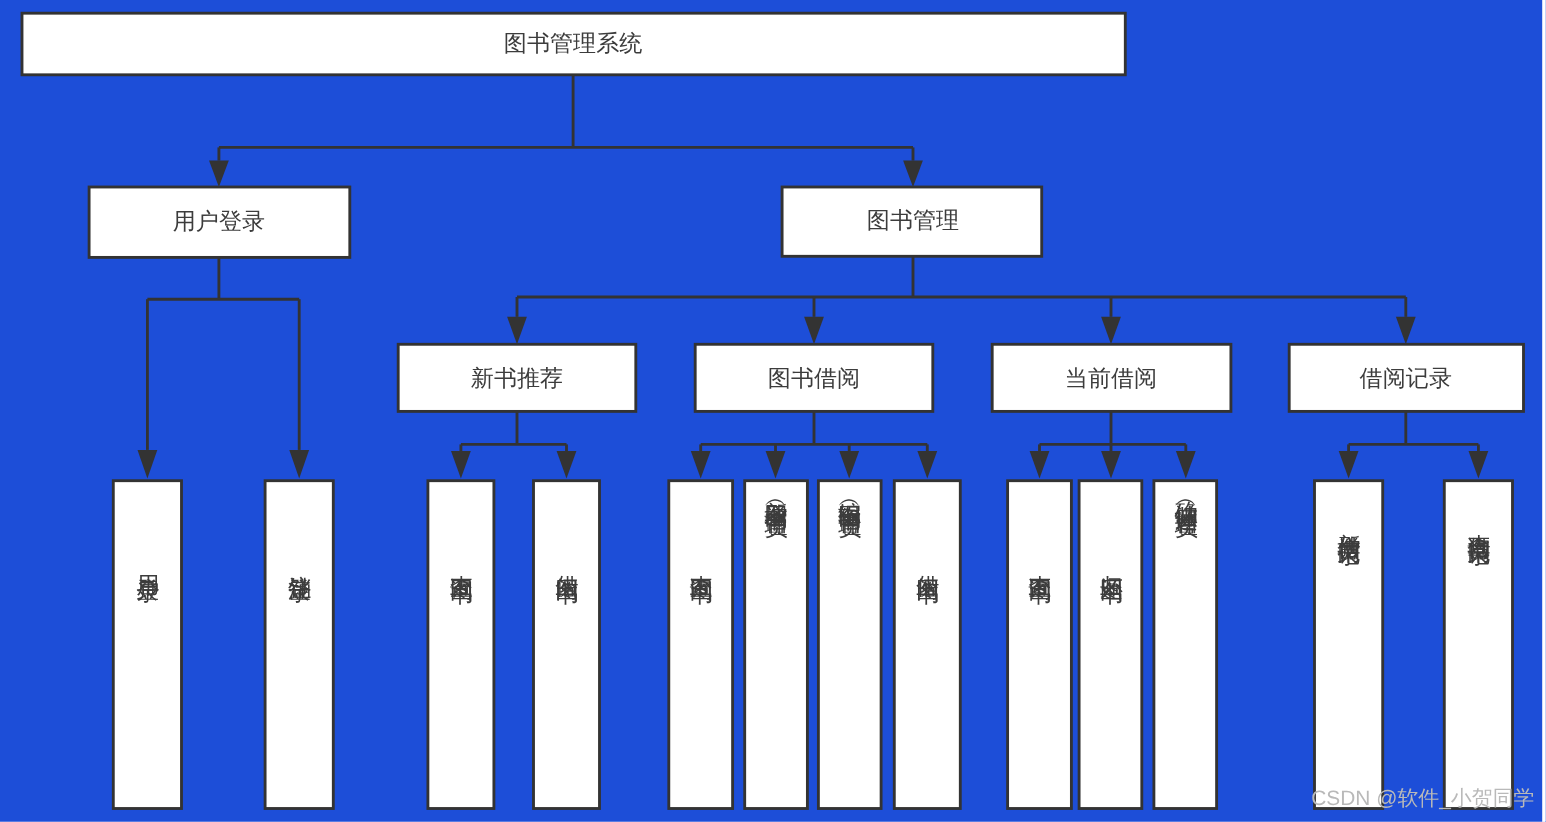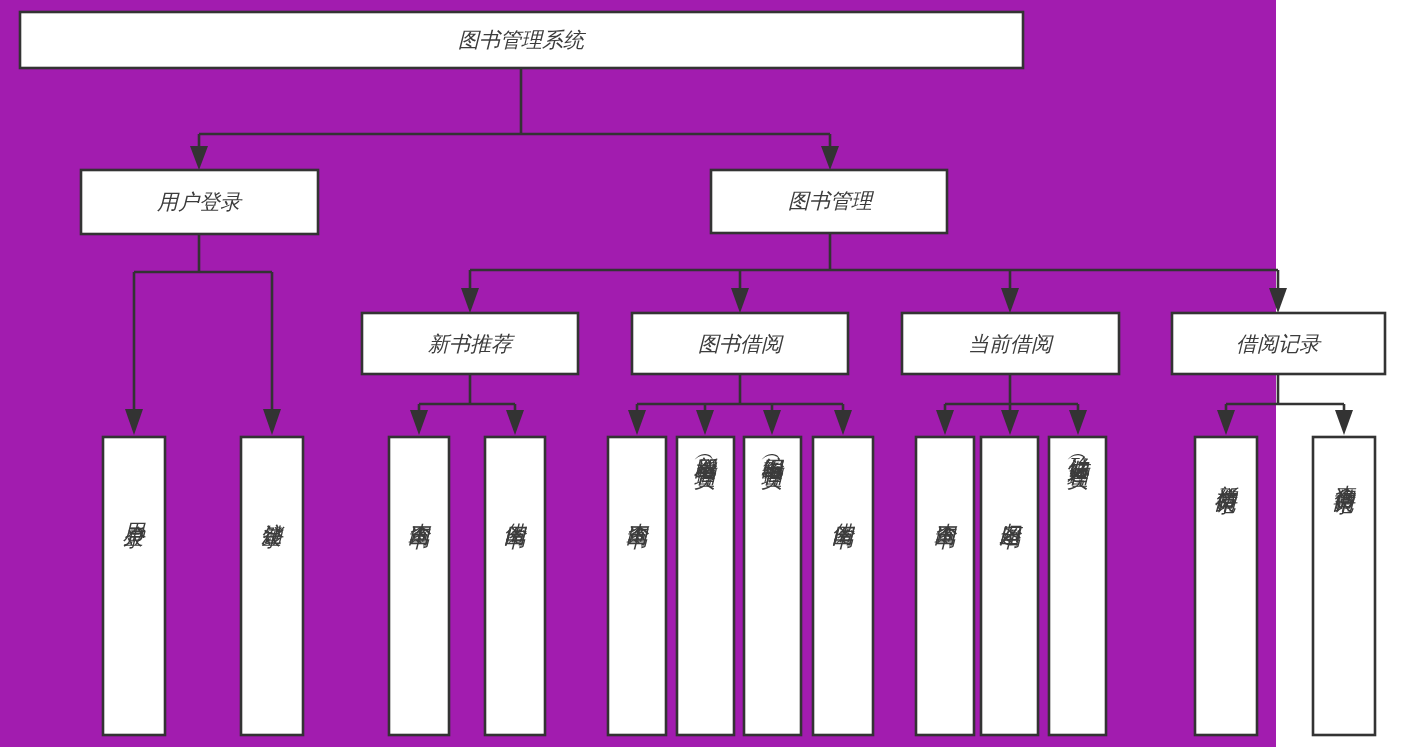--- a/index.html
+++ b/index.html
@@ -9,24 +9,23 @@
     background: #ffffff;
   }
   body {
     width: 1405px;
     height: 747px;
     font-family: "Liberation Sans", "DejaVu Sans", sans-serif;
     overflow: hidden;
   }
   #diagram-root {
     position: relative;
-    width: 1276px;
+    width: 1402px;
     height: 747px;
-    background: #a21caf;
-    font-style: italic;
+    background: #1d4ed8;
   }
   svg.diagram-canvas {
     position: absolute;
     top: 0;
     left: 0;
     width: 1405px;
     height: 747px;
     display: block;
   }
   .node-box {
@@ -234,14 +233,15 @@
       <text class="node-label-v" x="1226" y="474">新增借阅记录</text>
     </g>
 
     <g>
       <rect class="node-box" x="1313" y="437" width="62" height="298"></rect>
       <text class="node-label-v" x="1344" y="474">查询借阅记录</text>
     </g>
 
   </svg>
 
+  <div class="watermark-text">CSDN @软件_小贺同学</div>
 
 </div>
 
 </body></html>

